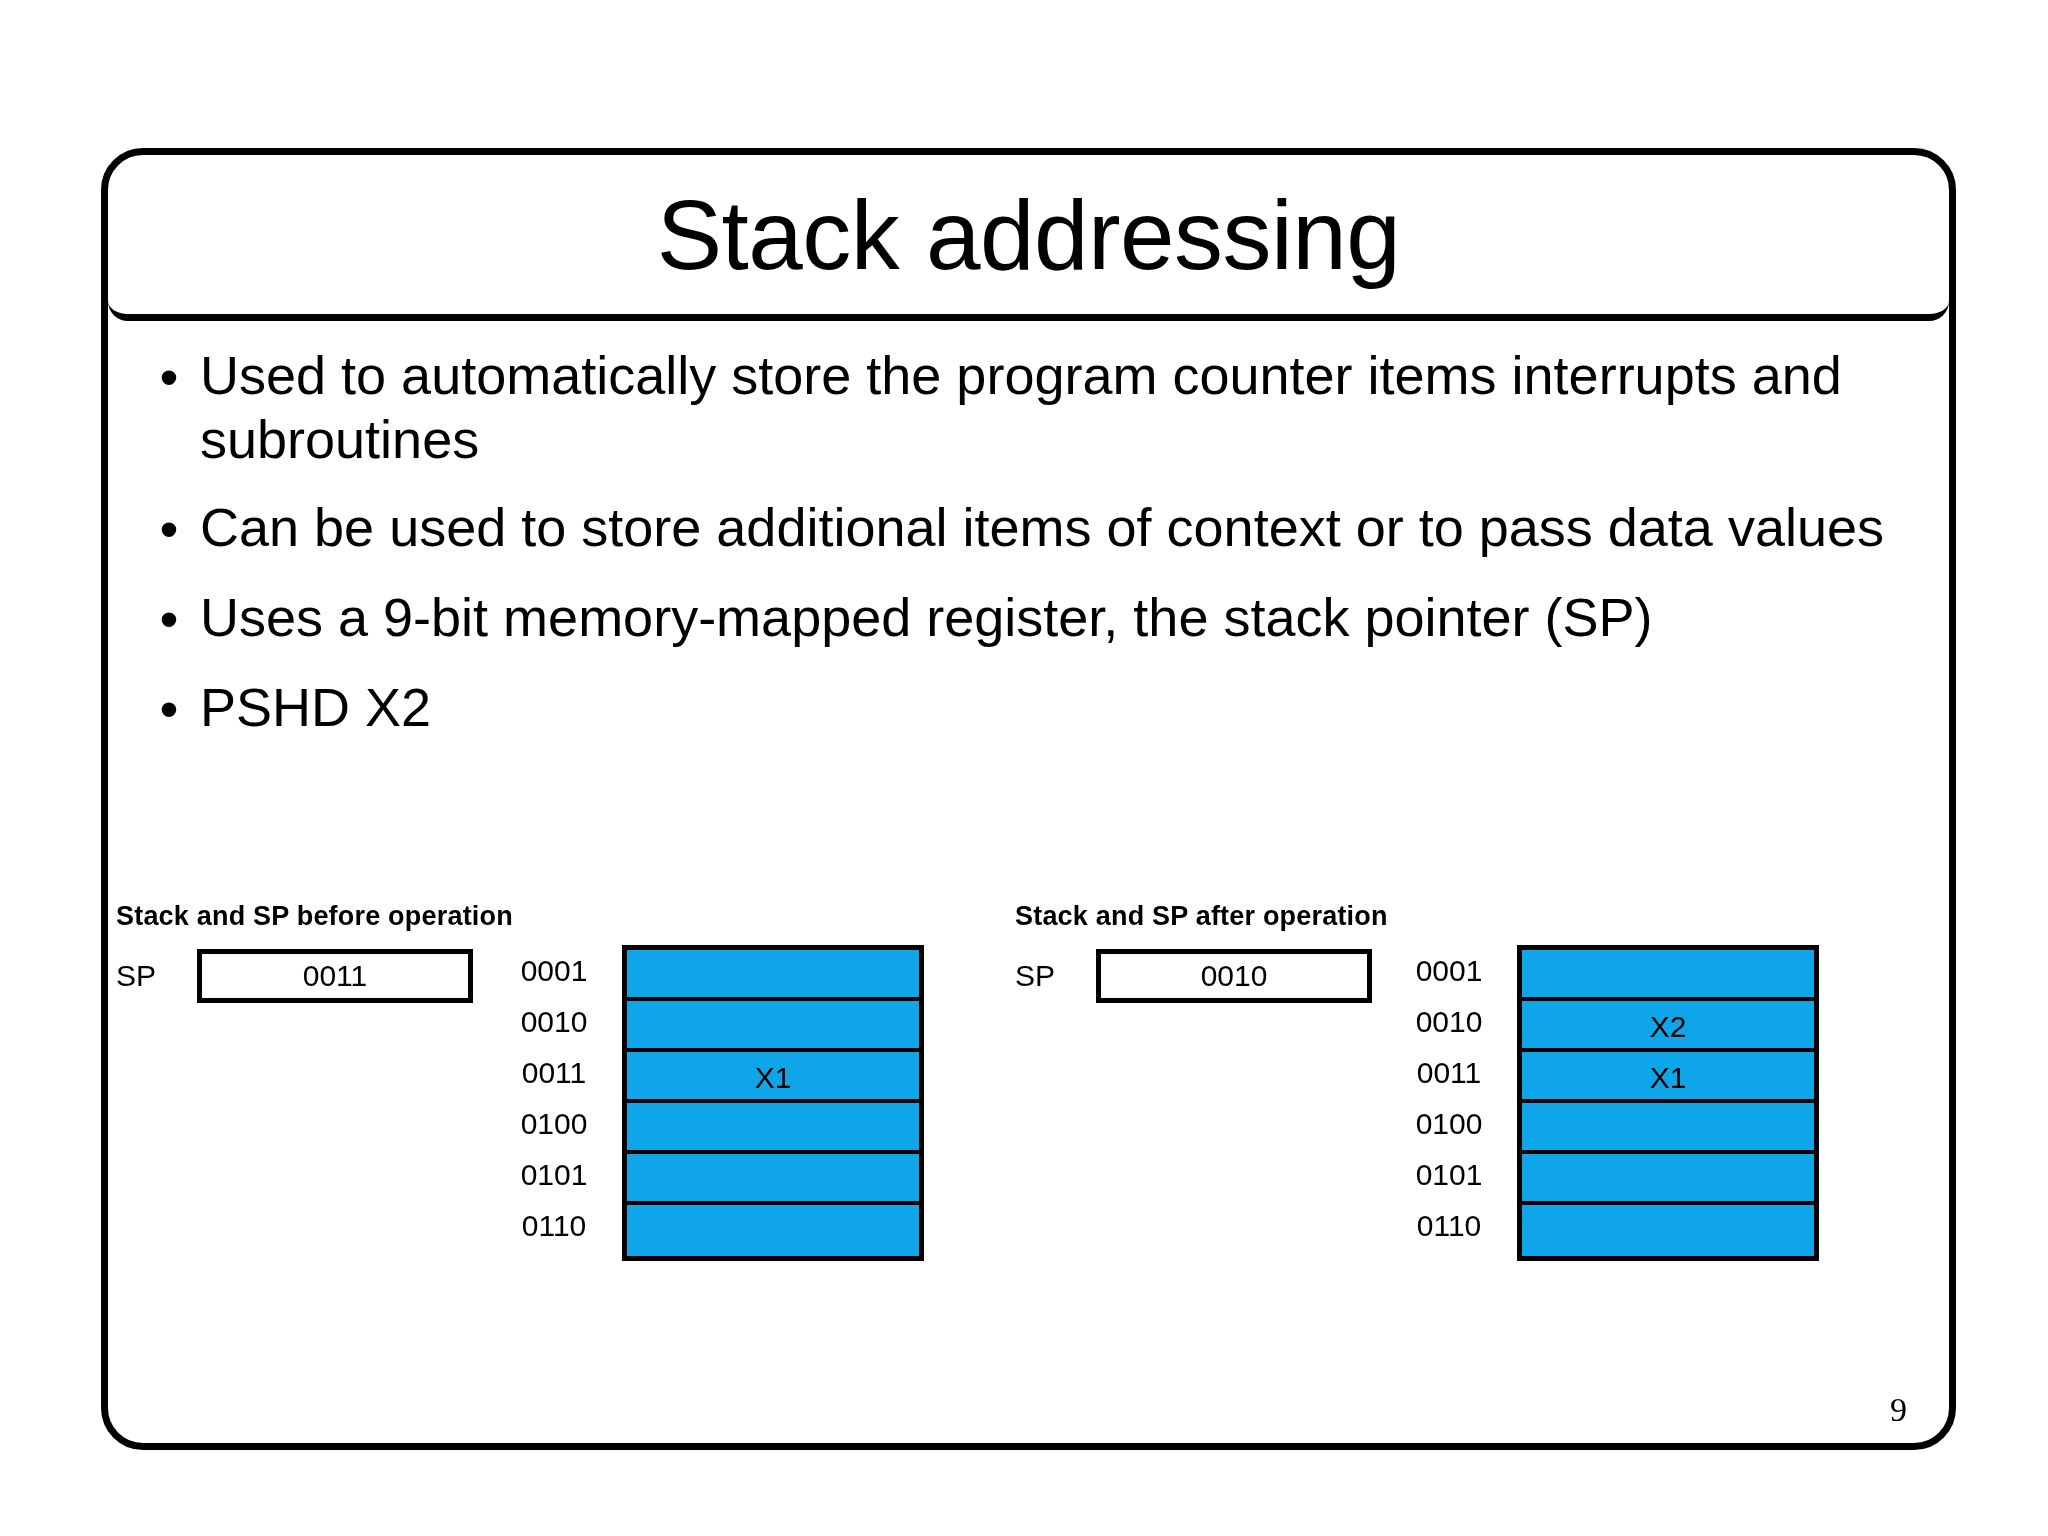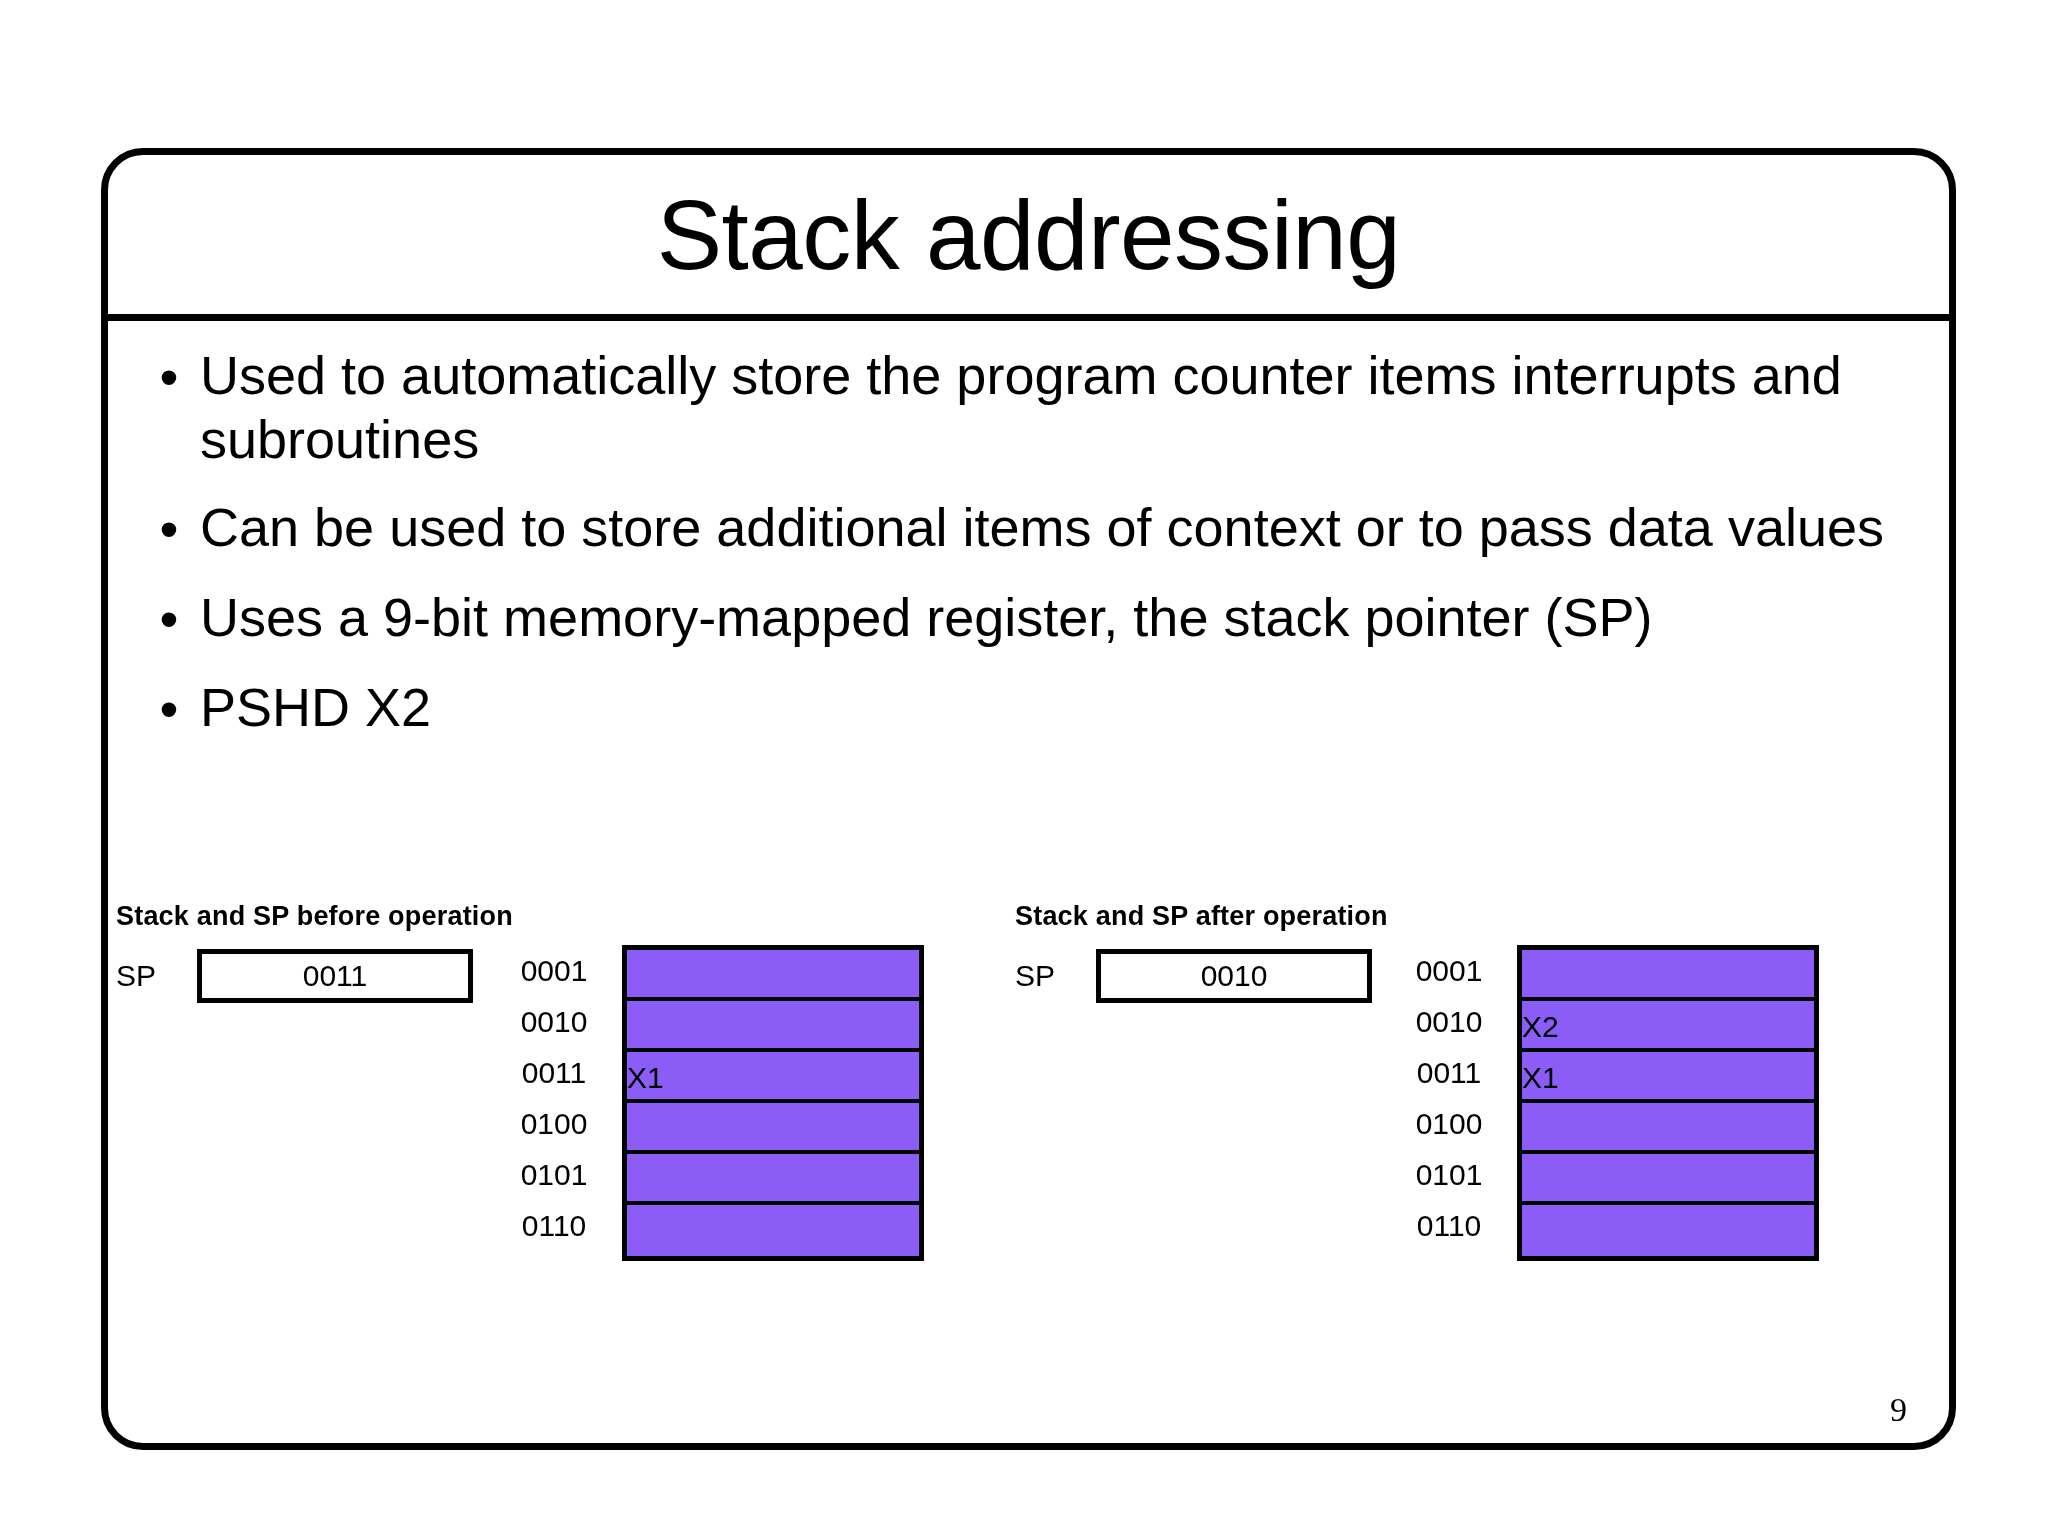--- a/index.html
+++ b/index.html
@@ -18,20 +18,21 @@
   .title-bar{
     position:absolute;
     left:0; top:0;
     width:100%;
     height:166px;
     border-bottom:7px solid #000;
     box-sizing:border-box;
     display:flex;
     align-items:center;
     justify-content:center;
+    border-radius:20px;
   }
   .title-text{
     font-size:98px;
     line-height:1.0;
     font-weight:400;
     letter-spacing:-0.5px;
     white-space:nowrap;
   }
 
   .body-area{
@@ -146,22 +147,23 @@
     display:flex;
     flex-direction:column;
     border:5px solid #000;
     box-sizing:content-box;
   }
   .cell{
     width:292px;
     height:51px;
     line-height:51px;
     font-size:30px;
+    text-align:center;
     border-bottom:4px solid #000;
-    background:#8b5cf6;
+    background:#0ea5e9;
     box-sizing:border-box;
   }
   .cell:last-child{border-bottom:none;}
 
   .page-number{
     position:absolute;
     right:42px;
     bottom:14px;
     font-size:34px;
     font-family:"Liberation Serif",serif;

